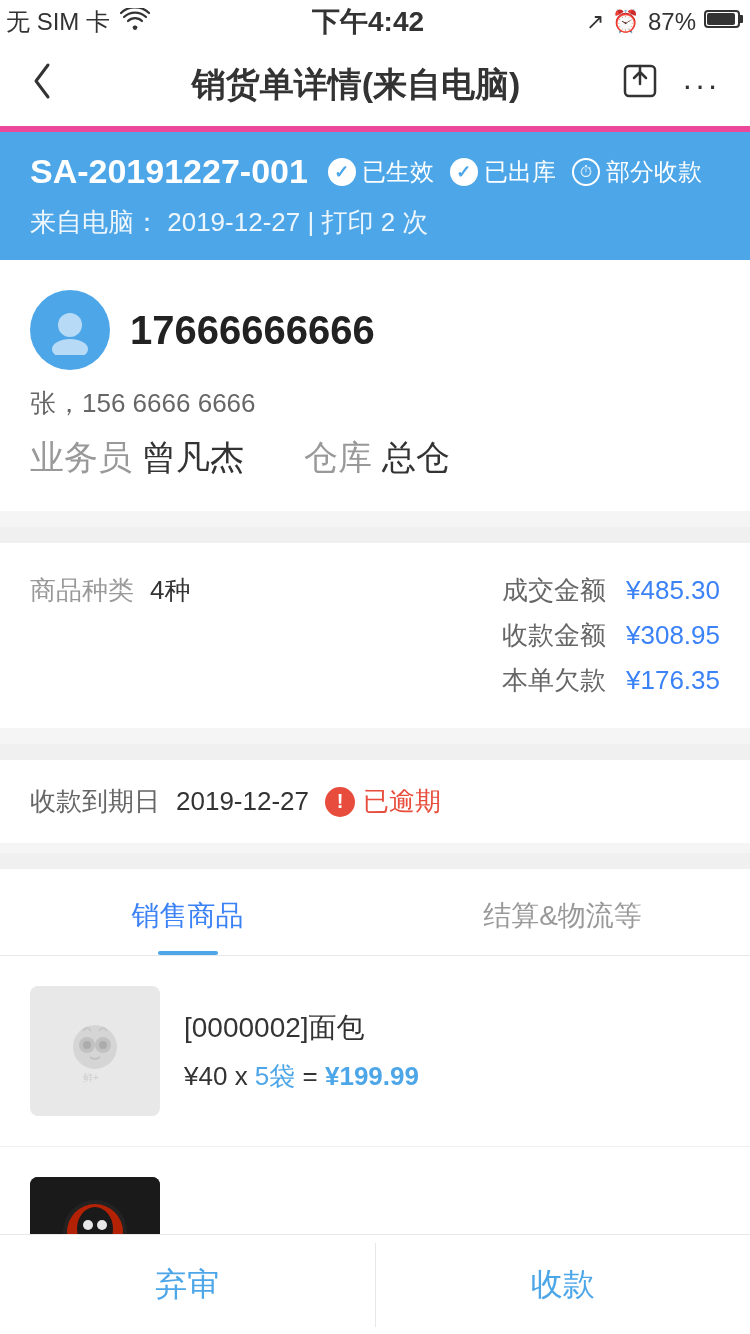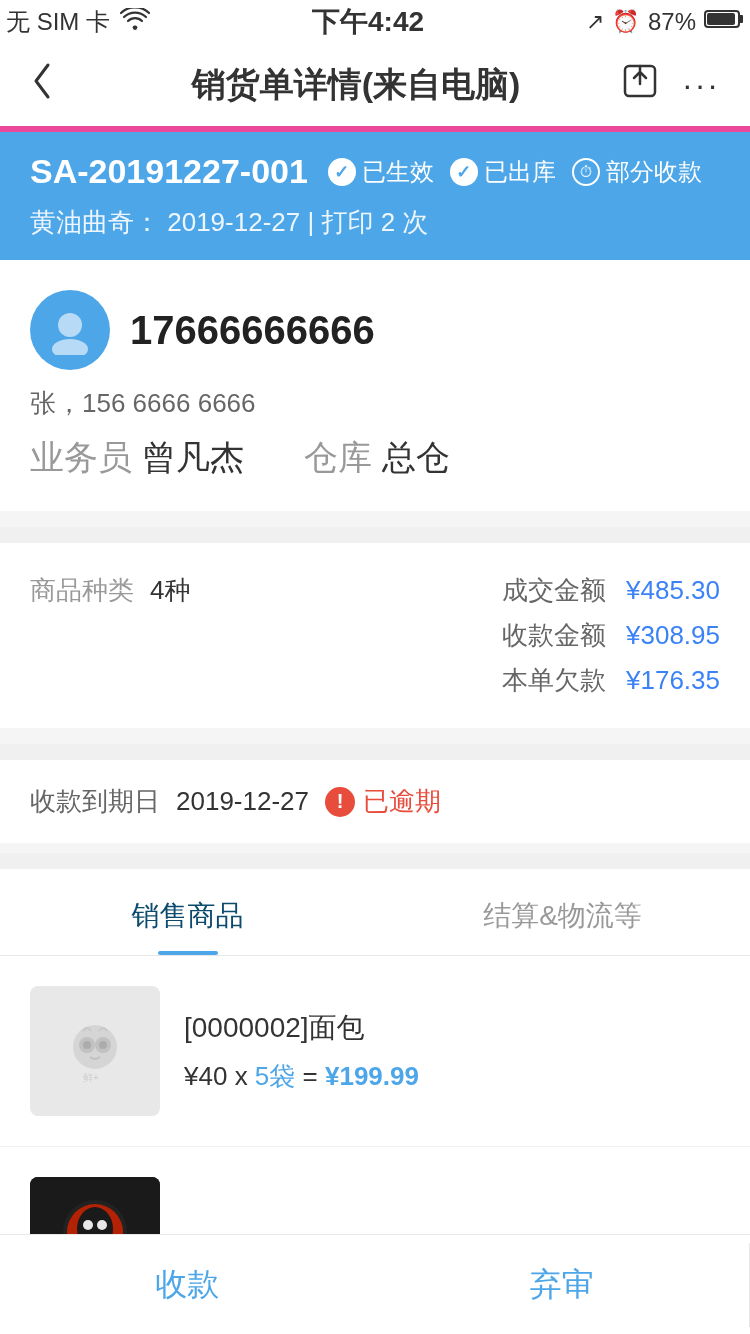--- a/index.html
+++ b/index.html
@@ -244,21 +244,21 @@
     .tab {
       flex: 1;
       text-align: center;
       padding: 28px 0 20px;
       font-size: 28px;
       cursor: pointer;
       color: #999;
       position: relative;
     }
     .tab.active {
-      color: #0c4a6e;
+      color: #3b82f6;
     }
     .tab.active::after {
       content: '';
       position: absolute;
       bottom: 0;
       left: 50%;
       transform: translateX(-50%);
       width: 60px;
       height: 4px;
       background: #4da6e8;
@@ -409,21 +409,21 @@
         <div class="badge-check">✓</div>
         <span>已出库</span>
       </div>
       <div class="badge">
         <div class="badge-clock">⏱</div>
         <span>部分收款</span>
       </div>
     </div>
   </div>
   <div class="banner-date">
-    <span>黄油曲奇：</span>
+    <span>来自电脑：</span>
     <span>2019-12-27</span>
     <span>| 打印 2 次</span>
   </div>
 </div>
 
 <div class="customer-section">
   <div class="customer-row">
     <div class="avatar">
       <svg width="50" height="50" viewBox="0 0 50 50" fill="none">
         <circle cx="25" cy="20" r="12" fill="rgba(255,255,255,0.6)"></circle>
@@ -533,15 +533,15 @@
         <text x="42" y="124" font-size="10" fill="#888" font-family="Arial">whala</text>
       </svg>
     </div>
   </div>
 
 </div>
 
 <div style="height:120px;"></div>
 
 <div class="bottom-bar">
+  <div class="bottom-btn bottom-btn-left">弃审</div>
   <div class="bottom-btn bottom-btn-right">收款</div>
-  <div class="bottom-btn bottom-btn-left">弃审</div>
 </div>
 
 </body></html>

